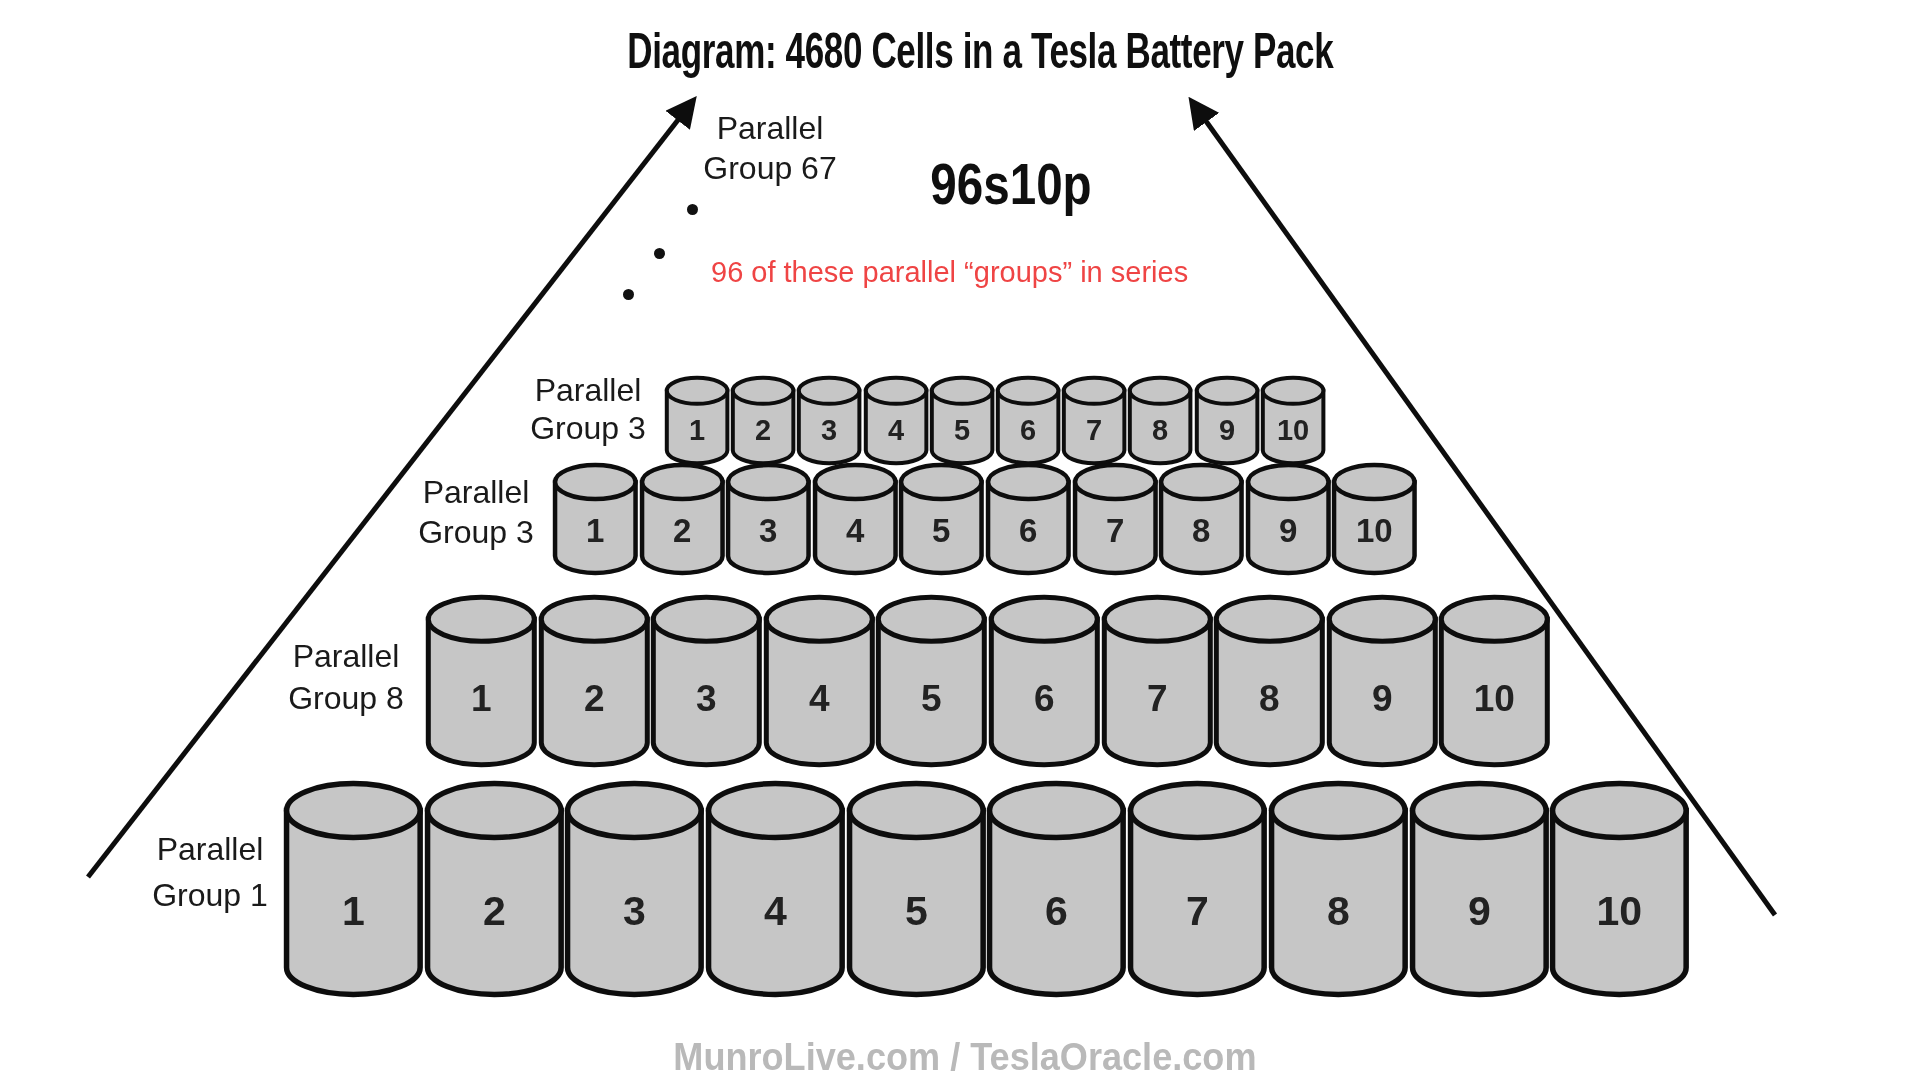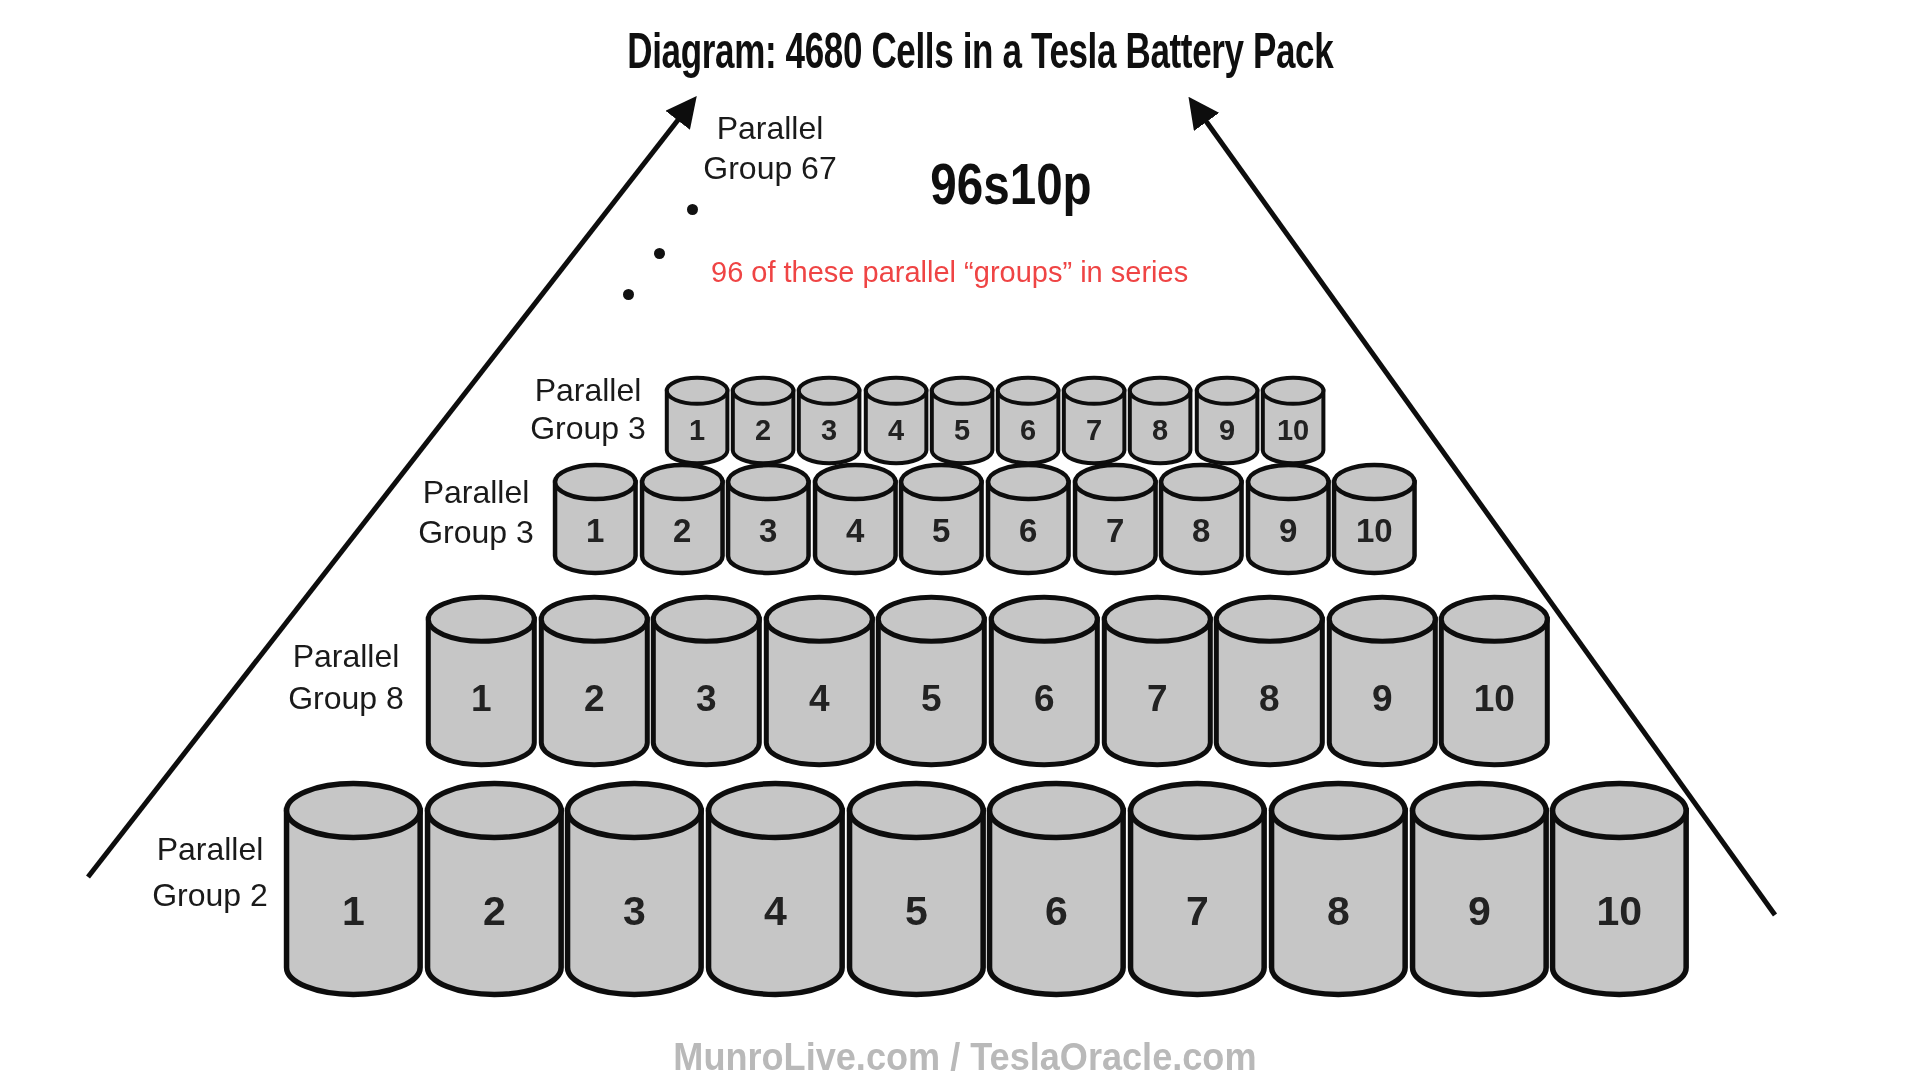--- a/index.html
+++ b/index.html
@@ -250,21 +250,21 @@
           <svg class="cell" width="112.6" height="174" viewBox="0 0 112.6 174">
             <path d="M 3.3 25.3 L 3.3 148.7 A 53 22 0 0 0 109.3 148.7 L 109.3 25.3 Z" fill="#c6c6c6" stroke="#0d0d0d" stroke-width="5"></path>
             <ellipse cx="56.3" cy="25.3" rx="53" ry="22" fill="#c6c6c6" stroke="#0d0d0d" stroke-width="5"></ellipse>
             <text x="56.3" y="104.39999999999999" text-anchor="middle" dominant-baseline="central" font-size="37" font-weight="bold" fill="#222222">10</text>
           </svg>
         </div>
       </div>
       <div class="cell-row" style="left: 283px; top: 780px;">
         <div class="row-label" style="left: -73px; top: 46px; line-height: 46px; transform: translateX(-50%);">
           <div>Parallel</div>
-          <div>Group 2</div>
+          <div>Group 1</div>
         </div>
         <div class="cells">
           <svg class="cell" width="140.7" height="218" viewBox="0 0 140.7 218">
             <path d="M 3.55 30.55 L 3.55 187.45 A 66.8 27 0 0 0 137.14999999999998 187.45 L 137.14999999999998 30.55 Z" fill="#c6c6c6" stroke="#0d0d0d" stroke-width="5.5"></path>
             <ellipse cx="70.35" cy="30.55" rx="66.8" ry="27" fill="#c6c6c6" stroke="#0d0d0d" stroke-width="5.5"></ellipse>
             <text x="70.35" y="130.79999999999998" text-anchor="middle" dominant-baseline="central" font-size="41" font-weight="bold" fill="#222222">1</text>
           </svg>
           <svg class="cell" width="140.7" height="218" viewBox="0 0 140.7 218">
             <path d="M 3.55 30.55 L 3.55 187.45 A 66.8 27 0 0 0 137.14999999999998 187.45 L 137.14999999999998 30.55 Z" fill="#c6c6c6" stroke="#0d0d0d" stroke-width="5.5"></path>
             <ellipse cx="70.35" cy="30.55" rx="66.8" ry="27" fill="#c6c6c6" stroke="#0d0d0d" stroke-width="5.5"></ellipse>

